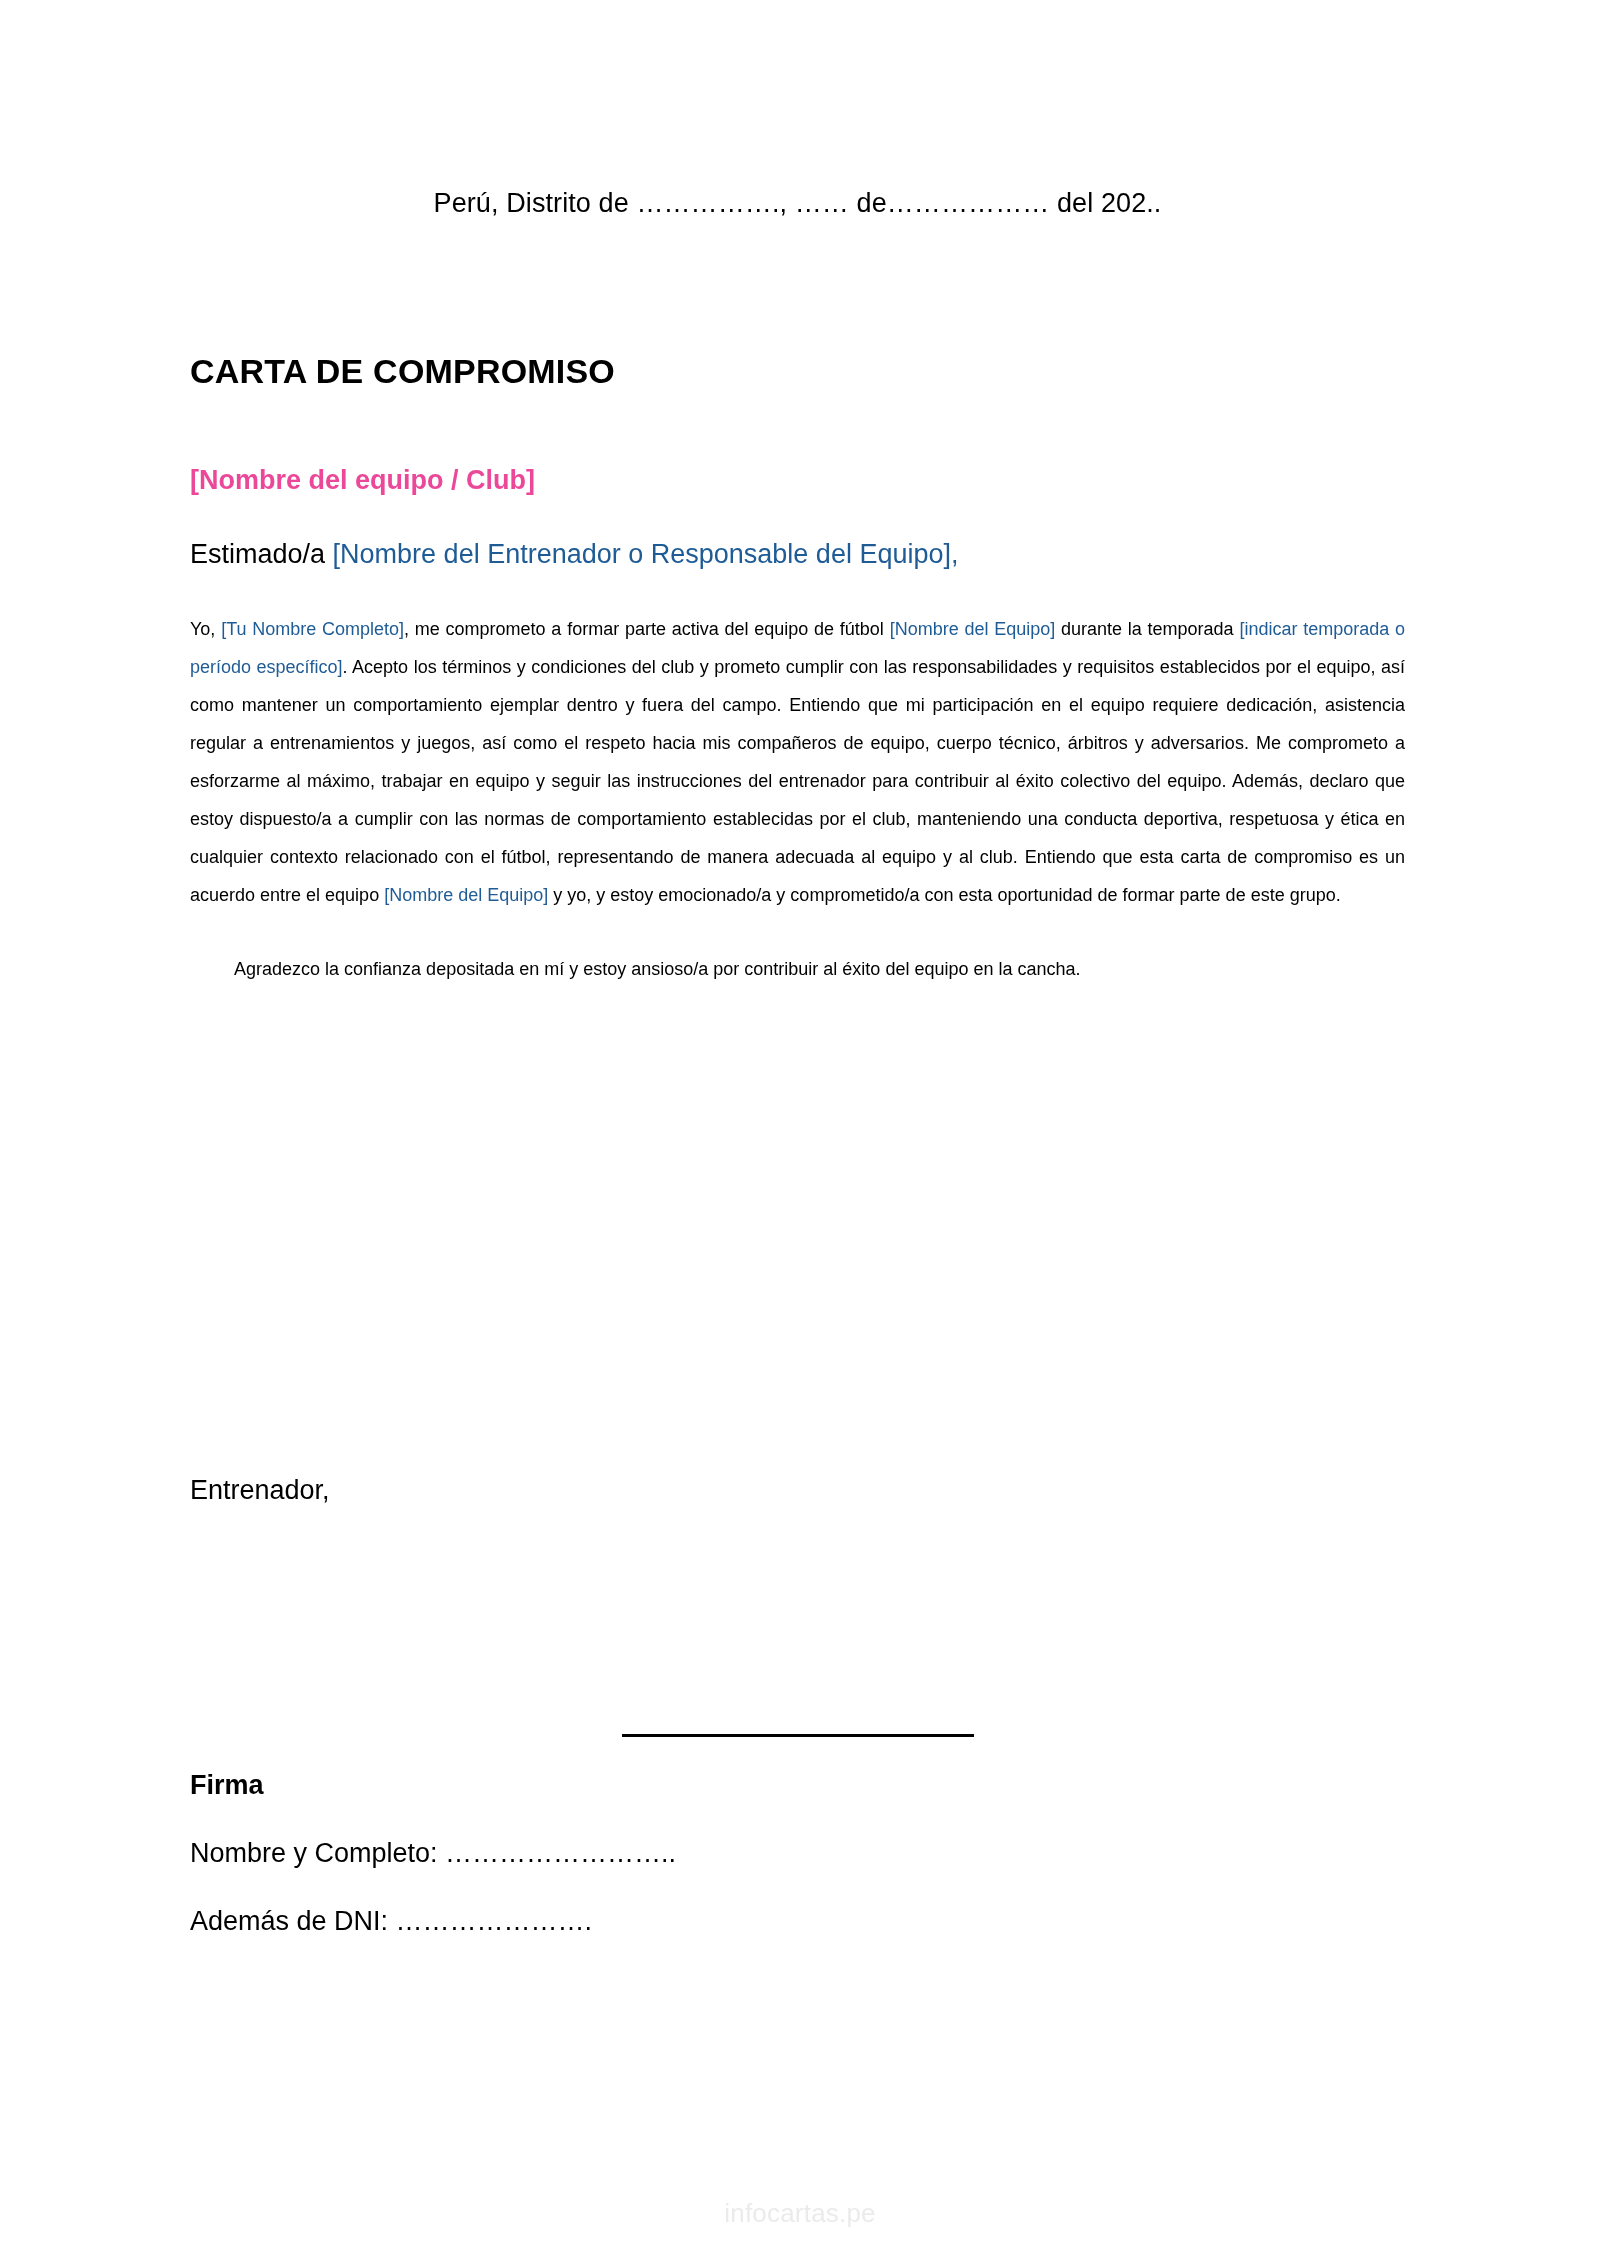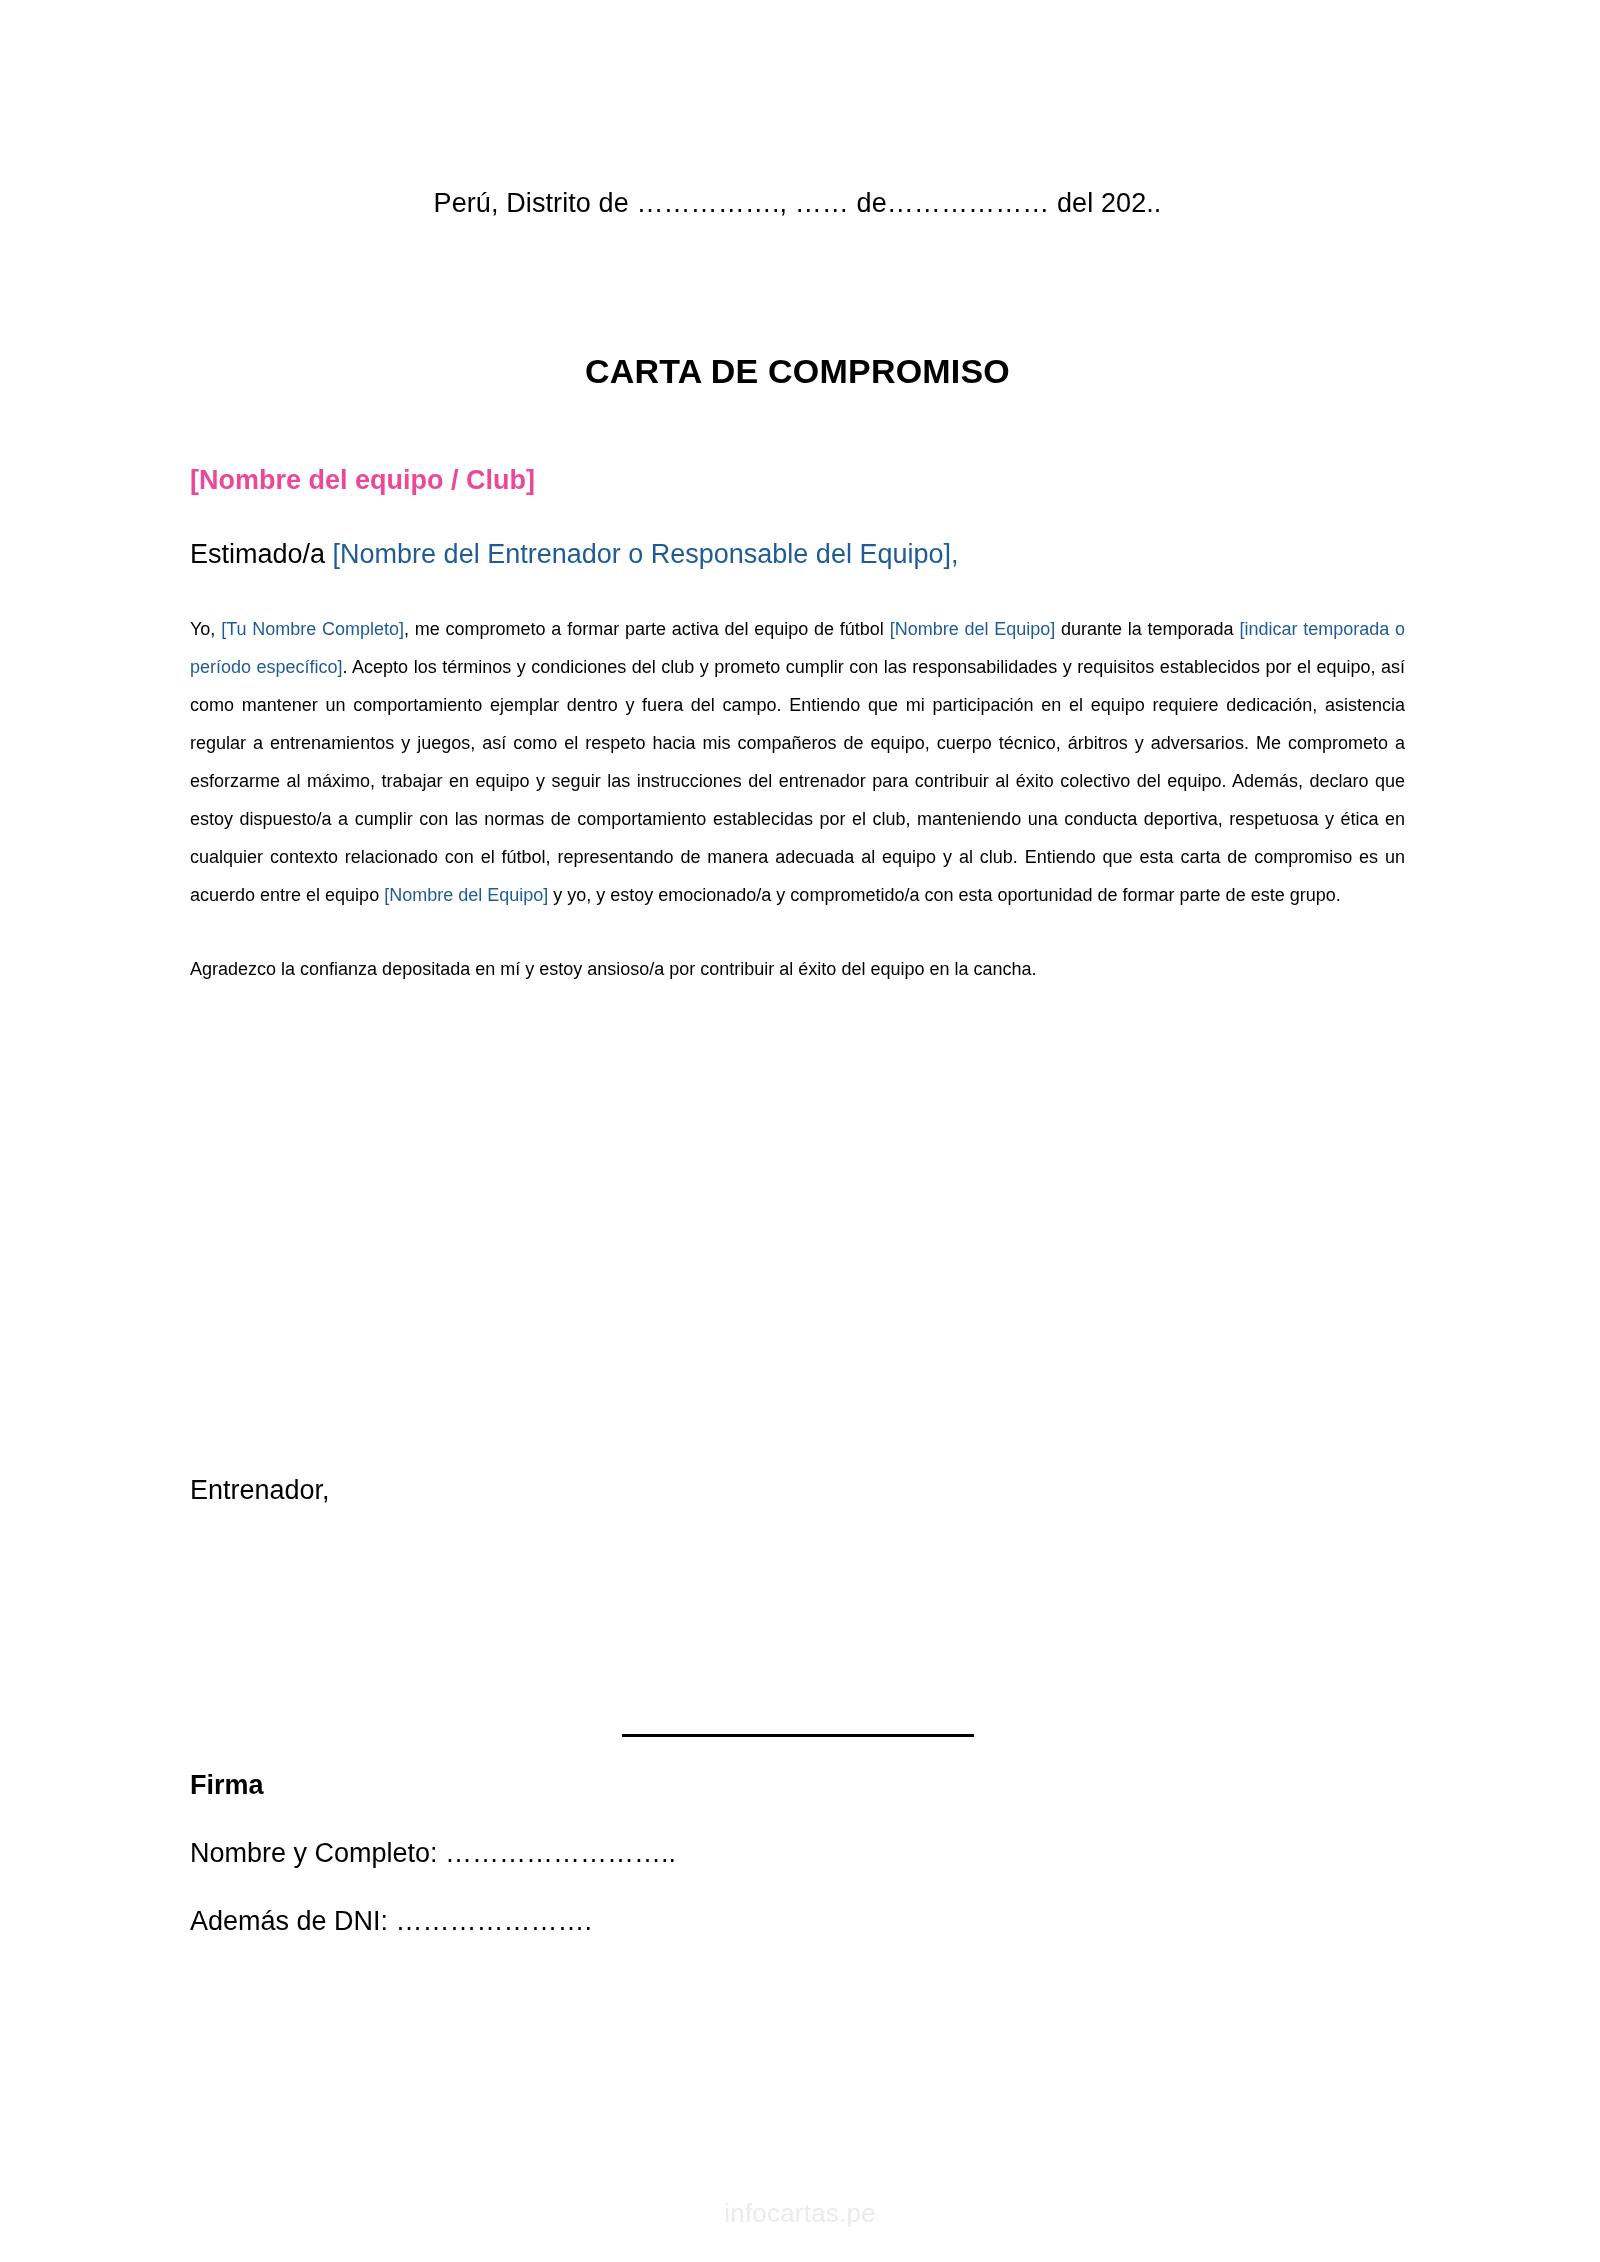--- a/index.html
+++ b/index.html
@@ -34,21 +34,20 @@
     letter-spacing: 0.1px;
     white-space: nowrap;
   }
 
   
   .doc-title {
     position: absolute;
     left: 190px;
     top: 326px;
     width: 1215px;
-    text-align: center;
     font-size: 34px;
     font-weight: bold;
     line-height: 44px;
     letter-spacing: 0.2px;
   }
 
   
   .body-block {
     position: absolute;
     left: 190px;
@@ -71,21 +70,21 @@
   }
 
   .para {
     font-size: 18px;
     line-height: 38px;
     text-align: justify;
     text-justify: inter-word;
     margin: 0 0 36px 0;
     hyphens: none;
   }
-  .para:last-child { margin-bottom: 0; }
+  .para:last-child { margin-bottom: 0; margin-left: 44px; }
 
   .hl {
     color: #1f5c96;
     font-weight: normal;
   }
 
   
   .signoff {
     position: absolute;
     left: 190px;

